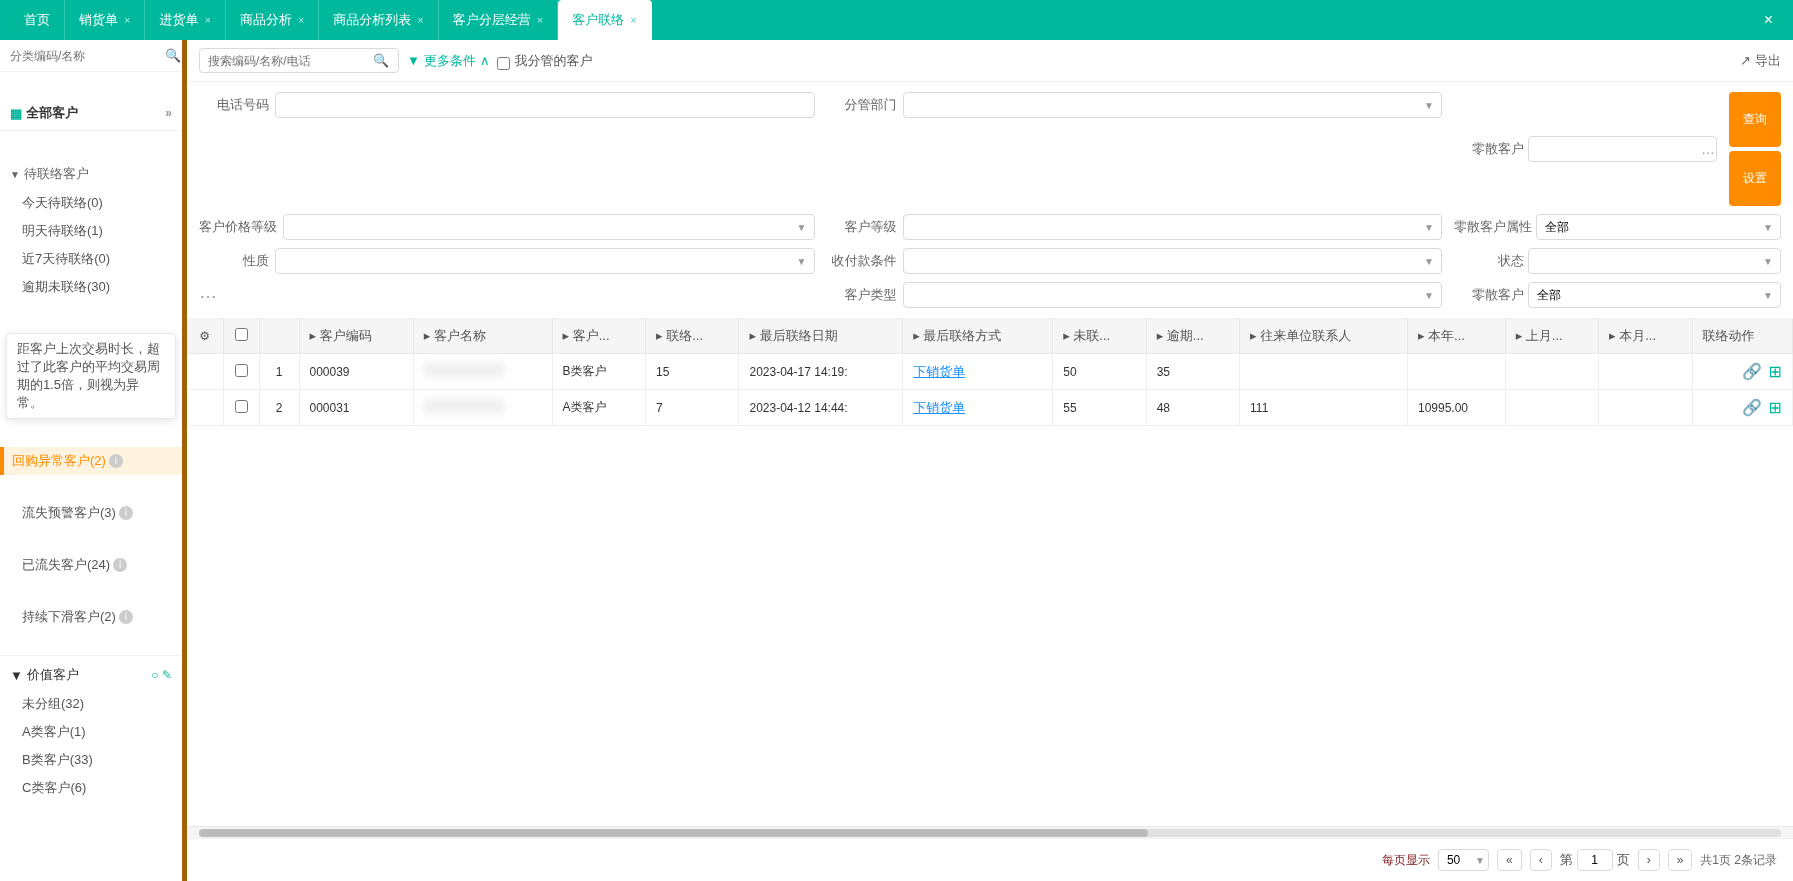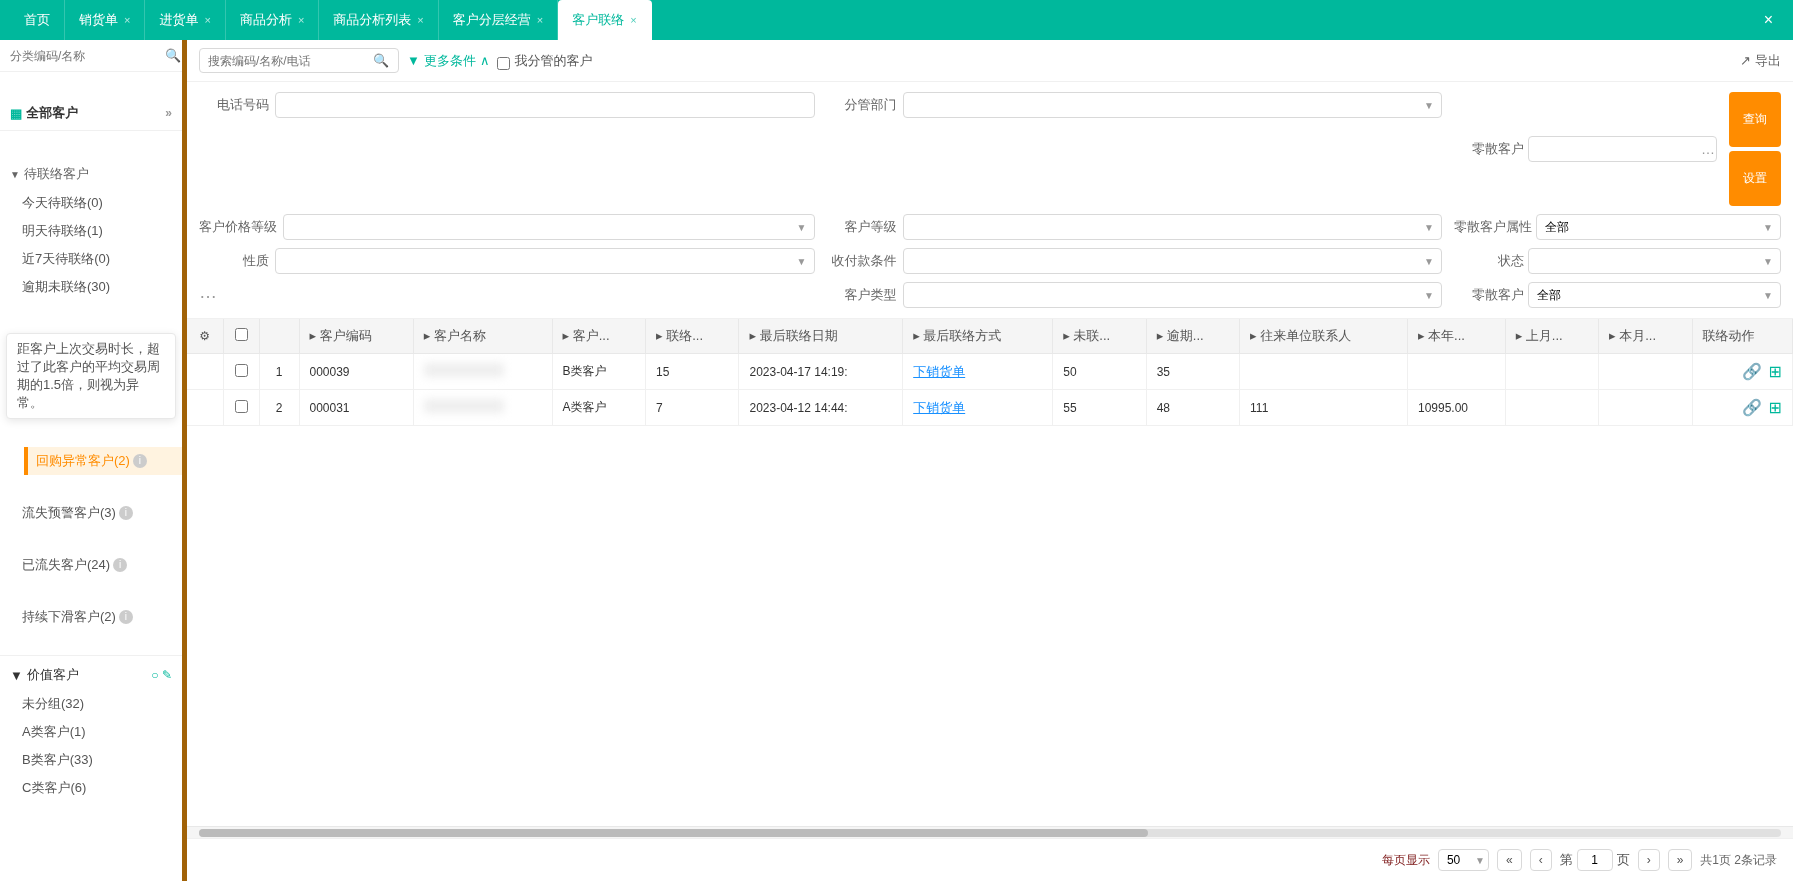--- a/index.html
+++ b/index.html
@@ -257,21 +257,21 @@
         <span>逾期未联络(30)</span>
       </div>
     </div>
 
     <div style="position:relative">
       <div class="tooltip-box" style="position:relative;top:auto;left:auto;margin:4px 6px;font-size:11px;color:#555;border:1px solid #e8e8e8;padding:6px 10px;border-radius:4px;background:white;">
         <span>距客户上次交易时长，超过了此客户的平均交易周期的1.5倍，则视为异常。</span>
       </div>
     </div>
 
-    <div style="display:flex;margin-left:24px;">
+    <div style="display:flex;">
       <div class="orange-indicator"></div>
       <div style="flex:1">
         <div class="sidebar-item" style="background:#fff3e0;color:#ff8c00;padding-left:8px;">
           <span>回购异常客户(2)</span>
           <span class="info-icon">i</span>
         </div>
       </div>
     </div>
     <div class="sidebar-item">
       <span>流失预警客户(3)</span>

